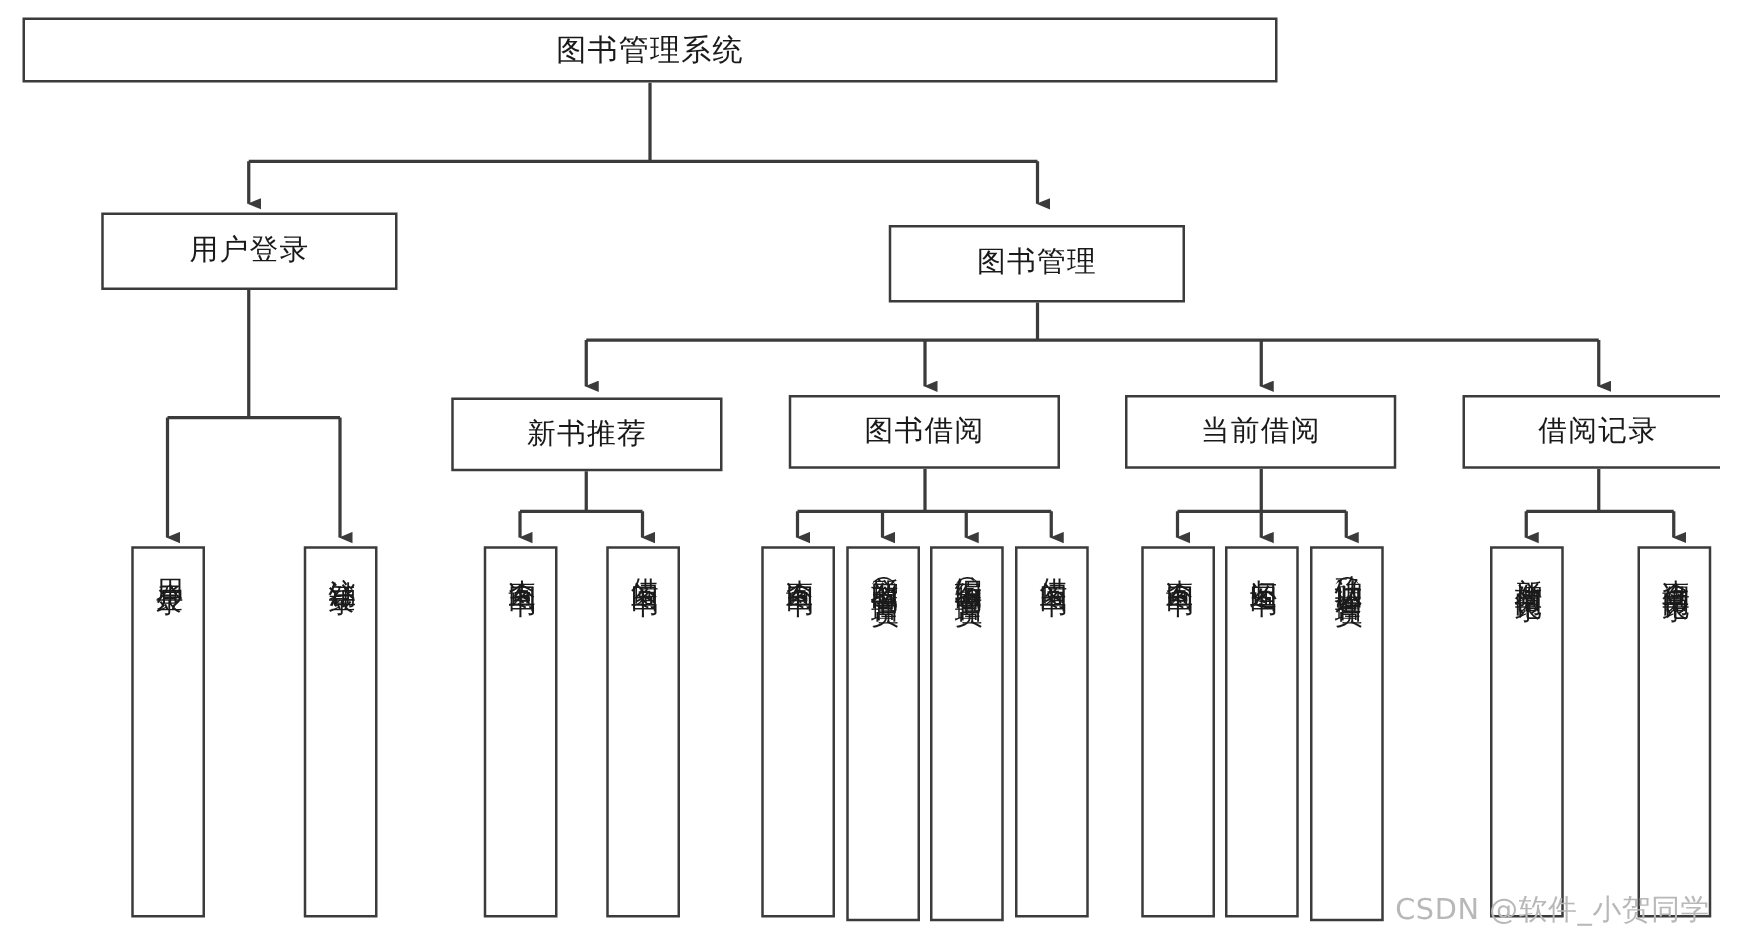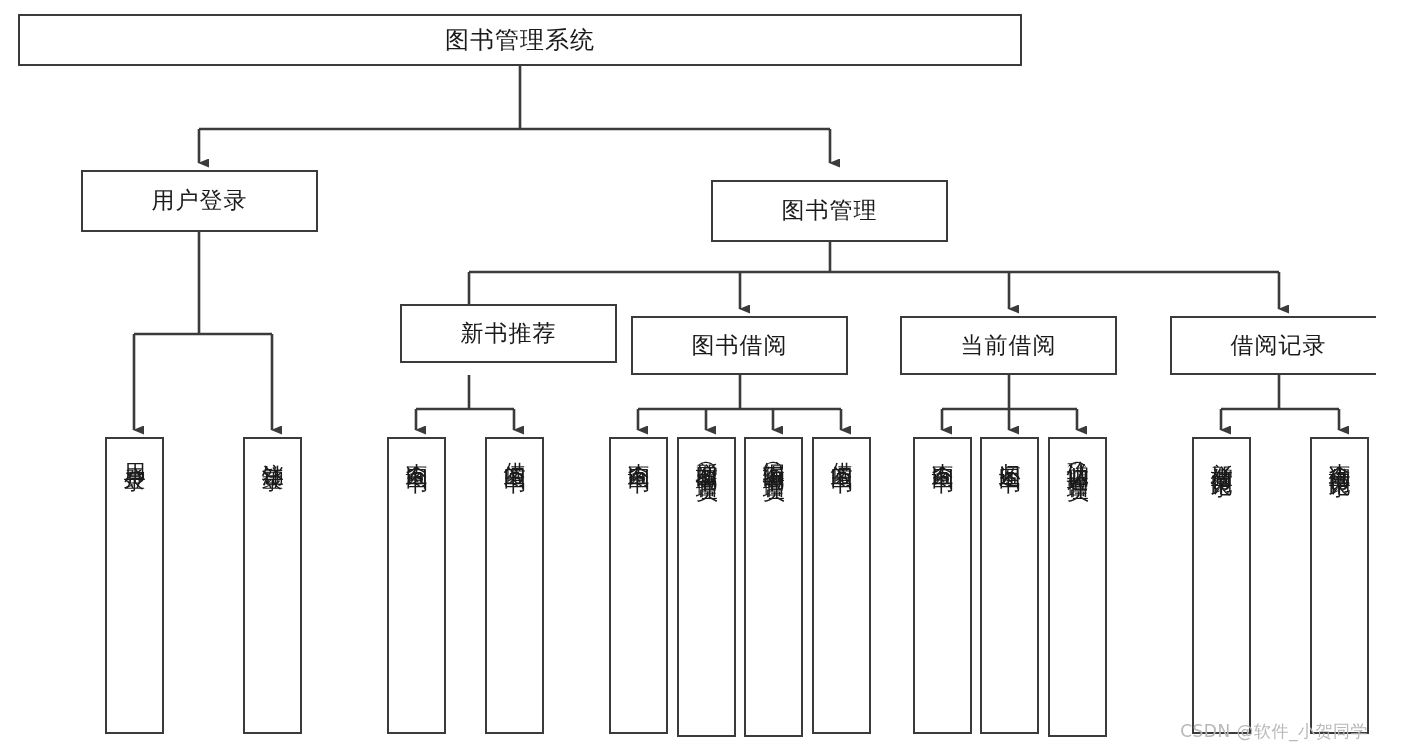--- a/index.html
+++ b/index.html
@@ -55,21 +55,21 @@
     text-orientation: upright;
     letter-spacing: 3px;
     line-height: 1.02;
     white-space: nowrap;
     display: block;
   }
   .watermark {
     position: absolute;
     right: 8px;
     bottom: 4px;
-    font-size: 17px;
+    font-size: 23px;
     color: #b8b8b8;
     letter-spacing: 0.5px;
     white-space: nowrap;
     user-select: none;
   }
 </style>
 </head>
 <body>
 
 <div id="canvas">
@@ -129,21 +129,21 @@
     <span>图书管理系统</span>
   </div>
 
   <div class="node horiz" style="left:81px; top:170px; width:237px; height:62px;">
     <span>用户登录</span>
   </div>
   <div class="node horiz" style="left:711px; top:180px; width:237px; height:62px;">
     <span>图书管理</span>
   </div>
 
-  <div class="node horiz" style="left:361px; top:304px; width:217px; height:59px;margin-left:39px;">
+  <div class="node horiz" style="left:361px; top:318px; width:217px; height:59px;">
     <span>新书推荐</span>
   </div>
   <div class="node horiz" style="left:631px; top:316px; width:217px; height:59px;">
     <span>图书借阅</span>
   </div>
   <div class="node horiz" style="left:900px; top:316px; width:217px; height:59px;">
     <span>当前借阅</span>
   </div>
   <div class="node horiz" style="left:1170px; top:316px; width:217px; height:59px;align-items:center;">
     <span>借阅记录</span>

